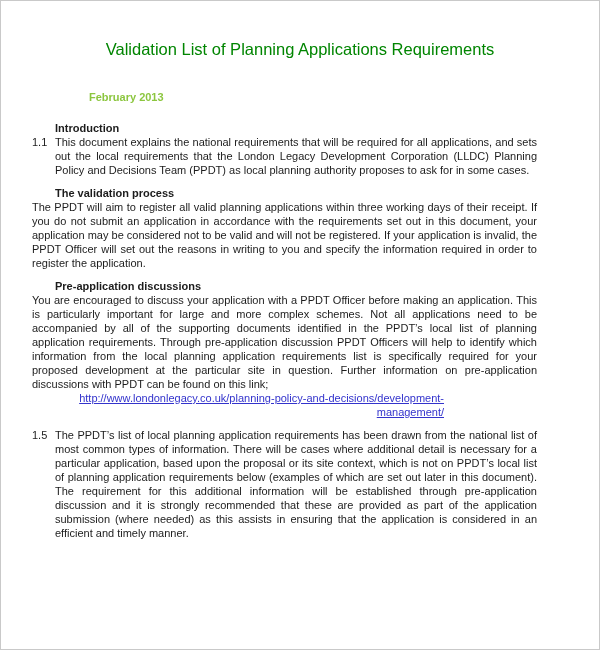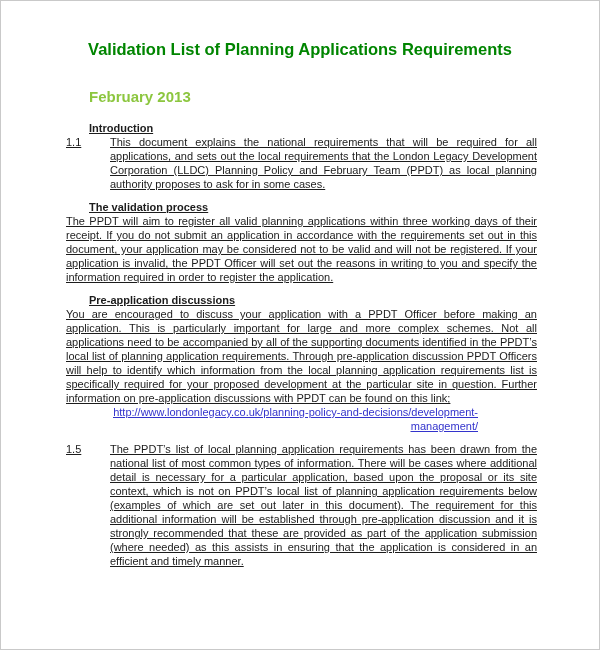--- a/index.html
+++ b/index.html
@@ -19,46 +19,45 @@
     overflow: hidden;
     font-family: "Liberation Sans", "DejaVu Sans", sans-serif;
     color: var(--text-color);
   }
   .doc-title {
     margin: 36px auto 0;
     max-width: 440px;
     text-align: center;
     font-size: 16.5px;
     line-height: 25px;
-    font-weight: bold;
+    font-weight: normal;
     color: var(--title-green);
   }
   .doc-date {
     margin: 26px 0 0 88px;
-    font-size: 15px;
+    font-size: 11px;
     line-height: 18px;
     font-weight: bold;
     color: var(--date-green);
   }
   .content {
-    margin: 15px 62px 0 65px;
+    margin: 15px 62px 0 31px;
     font-size: 11px;
     line-height: 14px;
-    text-decoration: underline;
   }
   .sec { margin: 0; }
   .sec + .sec { margin-top: 9px; }
   .sec h2 {
     margin: 0 0 0 23px;
     font-size: 11px;
     line-height: 14px;
     font-weight: bold;
     color: var(--text-color);
   }
-  .item { display: flex; gap: 21px; }
+  .item { display: flex; }
   .item .num {
     flex: 0 0 23px;
     width: 23px;
   }
   .item .txt {
     flex: 1;
     margin: 0;
     text-align: justify;
   }
   .doc-link {
@@ -76,21 +75,21 @@
 <h1 class="doc-title">Validation List of Planning Applications Requirements</h1>
 
 <div class="doc-date">February 2013</div>
 
 <div class="content">
 
   <section class="sec">
     <h2>Introduction</h2>
     <div class="item">
       <span class="num">1.1</span>
-      <p class="txt">This document explains the national requirements that will be required for all applications, and sets out the local requirements that the London Legacy Development Corporation (LLDC) Planning Policy and February Team (PPDT) as local planning authority proposes to ask for in some cases.</p>
+      <p class="txt">This document explains the national requirements that will be required for all applications, and sets out the local requirements that the London Legacy Development Corporation (LLDC) Planning Policy and Decisions Team (PPDT) as local planning authority proposes to ask for in some cases.</p>
     </div>
   </section>
 
   <section class="sec">
     <h2>The validation process</h2>
     <div class="item">
       <p class="txt">The PPDT will aim to register all valid planning applications within three working days of their receipt. If you do not submit an application in accordance with the requirements set out in this document, your application may be considered not to be valid and will not be registered. If your application is invalid, the PPDT Officer will set out the reasons in writing to you and specify the information required in order to register the application.</p>
     </div>
   </section>
 

